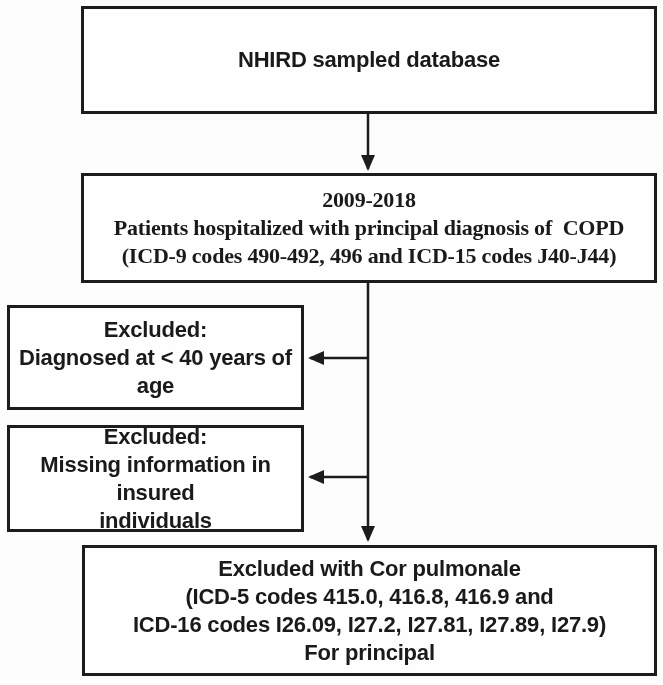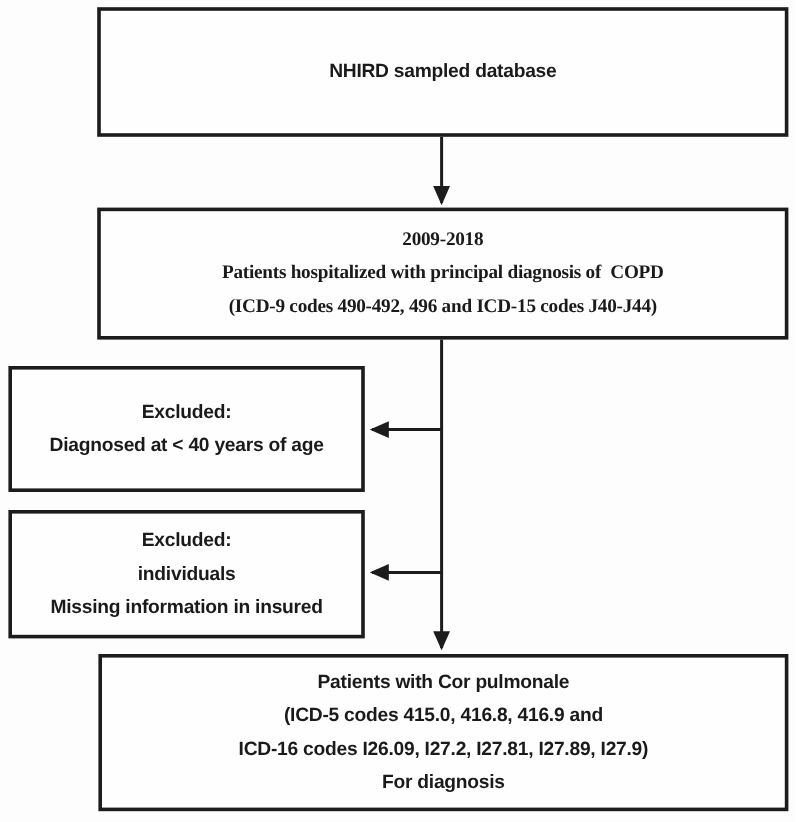--- a/index.html
+++ b/index.html
@@ -22,21 +22,21 @@
     border: 3px solid #1c1c1c;
     background: #fefefe;
     display: flex;
     flex-direction: column;
     align-items: center;
     justify-content: center;
     text-align: center;
     z-index: 2;
   }
   .box-line {
-    font-size: 16px;
+    font-size: 22px;
     line-height: 28px;
     letter-spacing: -0.2px;
     white-space: pre-wrap;
   }
   .arrow-layer {
     position: absolute;
     left: 0;
     top: 0;
     width: 663px;
     height: 685px;
@@ -76,24 +76,24 @@
     <div class="box-line">(ICD-9 codes 490-492, 496 and ICD-15 codes J40-J44)</div>
   </div>
 
   <div class="flow-box box-excl-age">
     <div class="box-line">Excluded:</div>
     <div class="box-line">Diagnosed at &lt; 40 years of age</div>
   </div>
 
   <div class="flow-box box-excl-mis">
     <div class="box-line">Excluded:</div>
+    <div class="box-line">Missing information in insured</div>
     <div class="box-line">individuals</div>
-    <div class="box-line">Missing information in insured</div>
   </div>
 
   <div class="flow-box box-final">
-    <div class="box-line">Patients with Cor pulmonale</div>
+    <div class="box-line">Excluded with Cor pulmonale</div>
     <div class="box-line">(ICD-5 codes 415.0, 416.8, 416.9 and</div>
     <div class="box-line">ICD-16 codes I26.09, I27.2, I27.81, I27.89, I27.9)</div>
-    <div class="box-line">For diagnosis</div>
+    <div class="box-line">For principal</div>
   </div>
 
 </div>
 
 </body></html>

